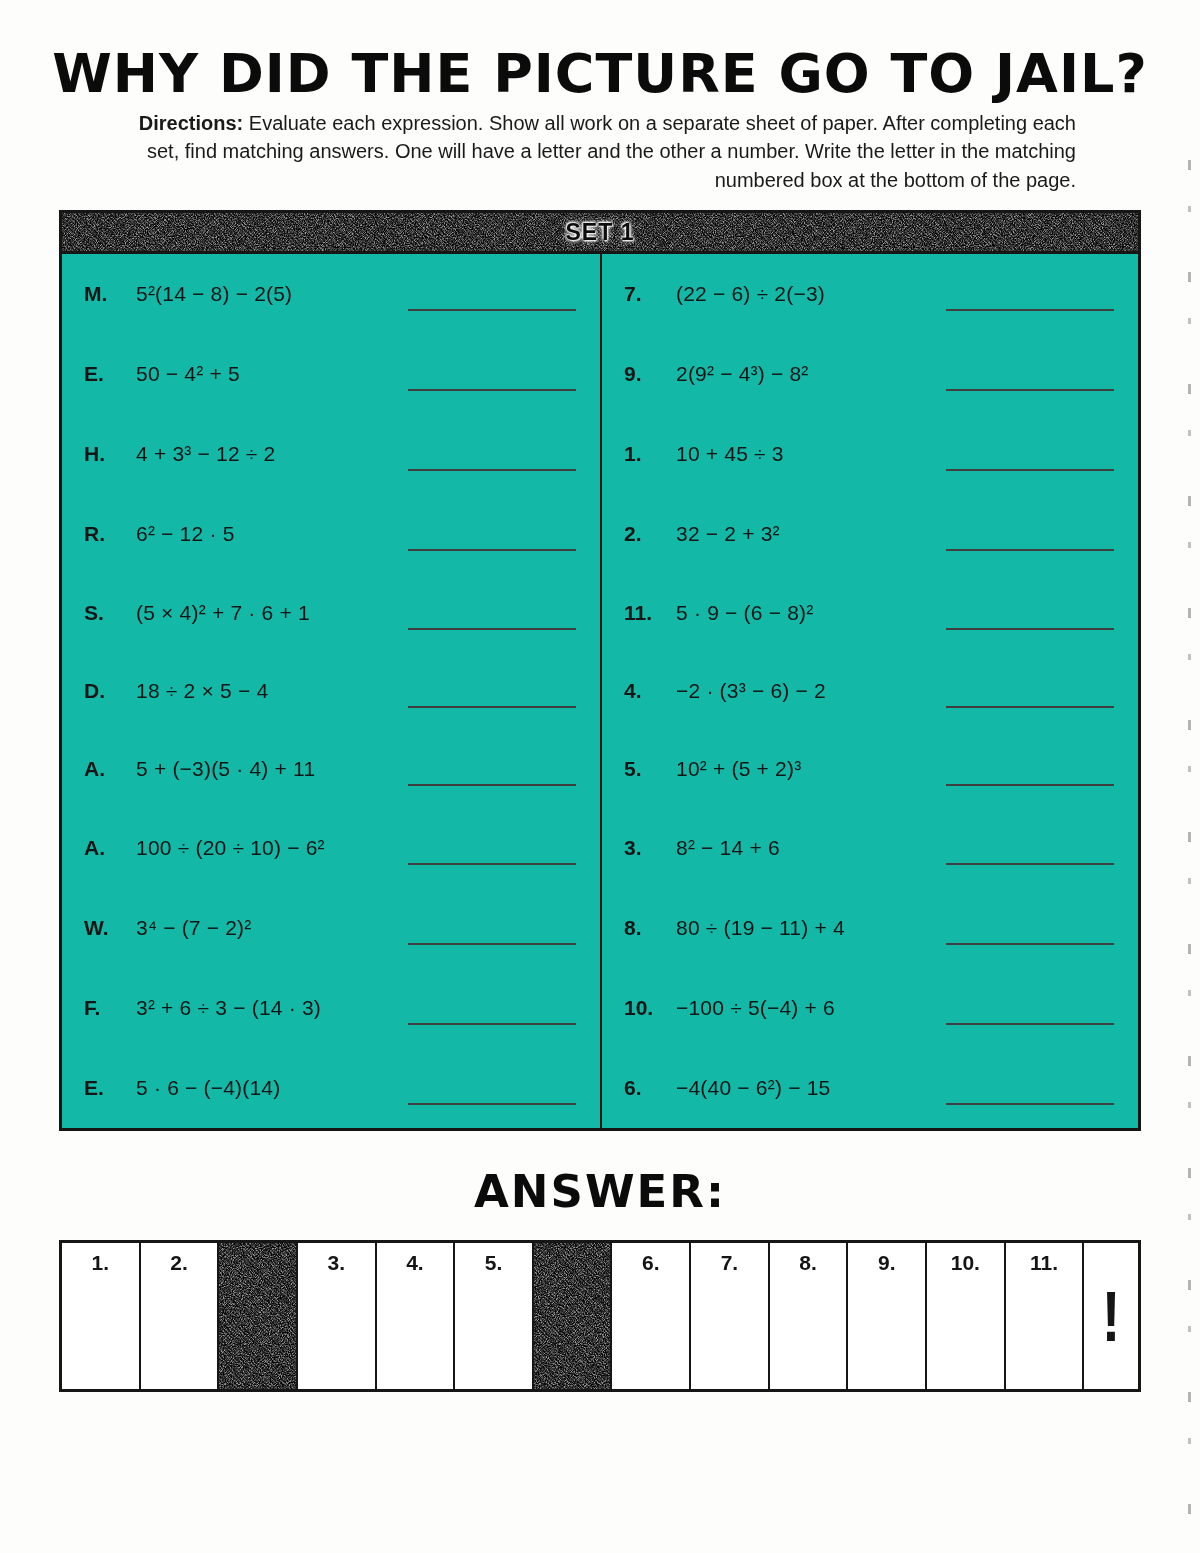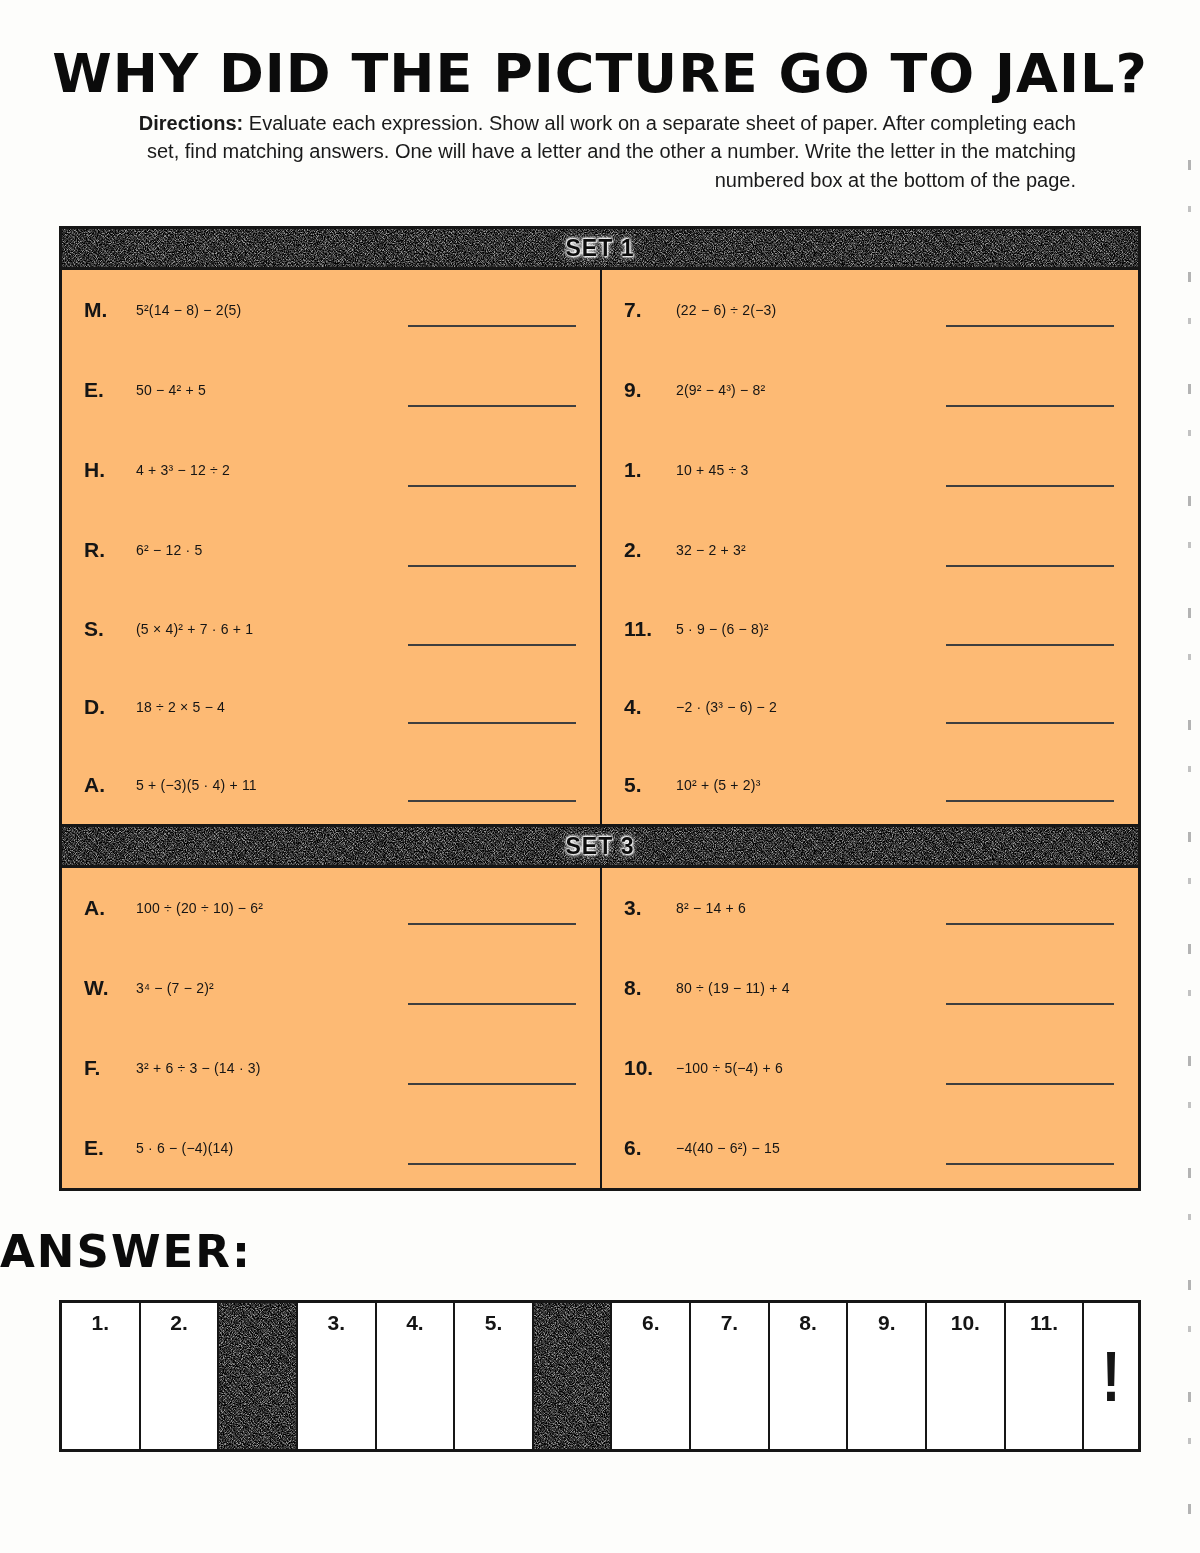--- a/index.html
+++ b/index.html
@@ -25,23 +25,23 @@
     margin: 4px auto 0;
     text-align: right;
     font-size: 20px;
     line-height: 1.42;
     color: #1a1a1a;
   }
   .directions b { font-weight: bold; }
 
   .sheet {
     width: 1076px;
-    margin: 32px auto 0;
+    margin: 16px auto 0;
     border: 3px solid #161616;
-    background: #fdba74;
+    background: #14b8a6;
   }
   .band {
     position: relative;
     height: 38px;
     display: flex; align-items: center; justify-content: center;
     border-top: 3px solid #161616;
     border-bottom: 3px solid #161616;
     overflow: hidden;
   }
   .band.first { border-top: none; }
@@ -56,25 +56,26 @@
     position: relative; z-index: 2;
     font-weight: bold; font-size: 23px; letter-spacing: 1px;
     color: #0d0d0d;
     text-shadow: 0 0 3px #fff, 0 0 6px #fff, 1px 1px 2px #fff, -1px -1px 2px #fff;
   }
   .set-body { display: grid; grid-template-columns: 1fr 1fr; }
   .col-right { border-left: 2px solid #161616; }
   .row { display: flex; align-items: center; height: 80px; padding: 0 24px 0 22px; }
   .set2 .row { height: 78px; }
   .plabel { flex: 0 0 52px; font-weight: bold; font-size: 21px; }
-  .expr { font-size: 14px; white-space: nowrap; letter-spacing: .2px; }
+  .expr { font-size: 21px; white-space: nowrap; letter-spacing: .2px; }
   .blank { margin-left: auto; flex: 0 0 168px; width: 168px; height: 32px; border-bottom: 2px solid #3f3f3f; }
 
   .answer-heading {
     margin-top: 34px;
+    text-align: center;
     font-family: "DejaVu Sans", sans-serif;
     font-weight: bold;
     font-size: 45px;
     letter-spacing: 2px;
     color: #0b0b0b;
   }
   .answer-grid {
     width: 1076px; height: 146px;
     margin: 22px auto 0;
     display: flex;
@@ -205,26 +206,20 @@
         <span class="blank"></span>
       </div>
       <div class="row">
         <span class="plabel">5.</span>
         <span class="expr">10² + (5 + 2)³</span>
         <span class="blank"></span>
       </div>
     </div>
   </div>
 
-  <div class="band texture">
-    <svg class="noise">
-        <rect width="100%" height="100%" filter="url(#grain)"></rect>
-      </svg>
-    <span class="band-label">SET 3</span>
-  </div>
   <div class="set-body set3">
     <div class="col col-left">
       <div class="row">
         <span class="plabel">A.</span>
         <span class="expr">100 ÷ (20 ÷ 10) − 6²</span>
         <span class="blank"></span>
       </div>
       <div class="row">
         <span class="plabel">W.</span>
         <span class="expr">3⁴ − (7 − 2)²</span>

